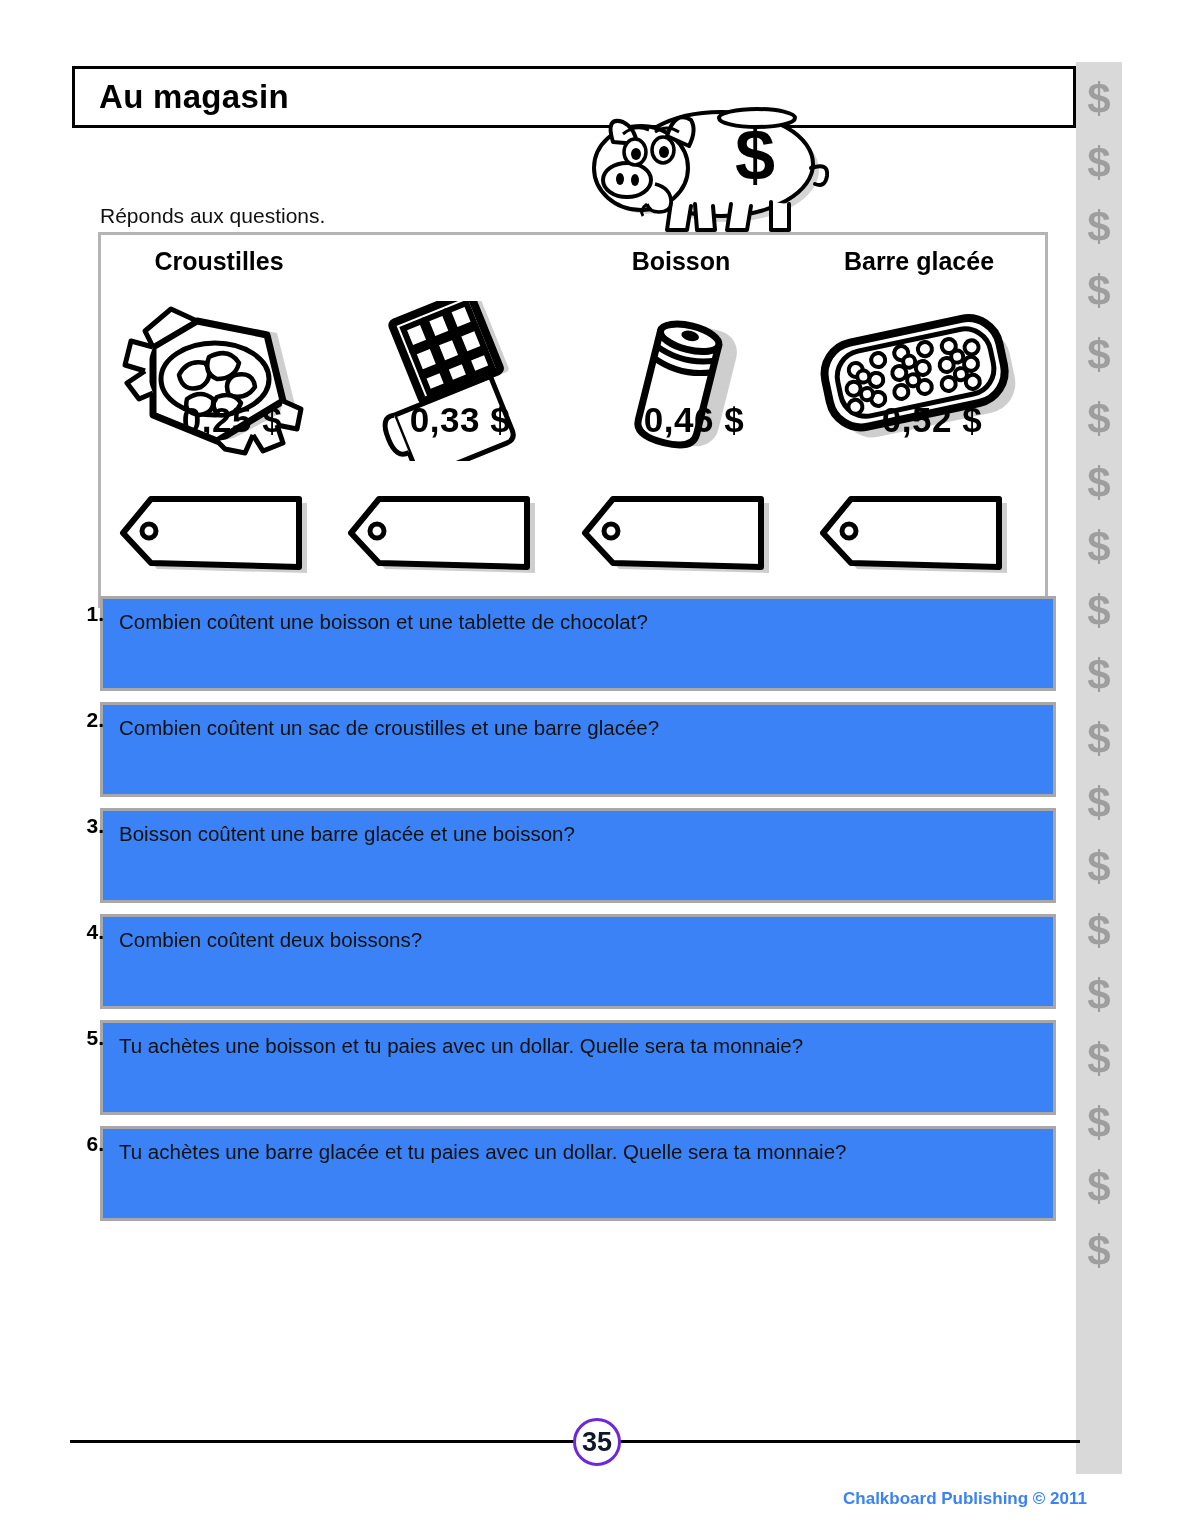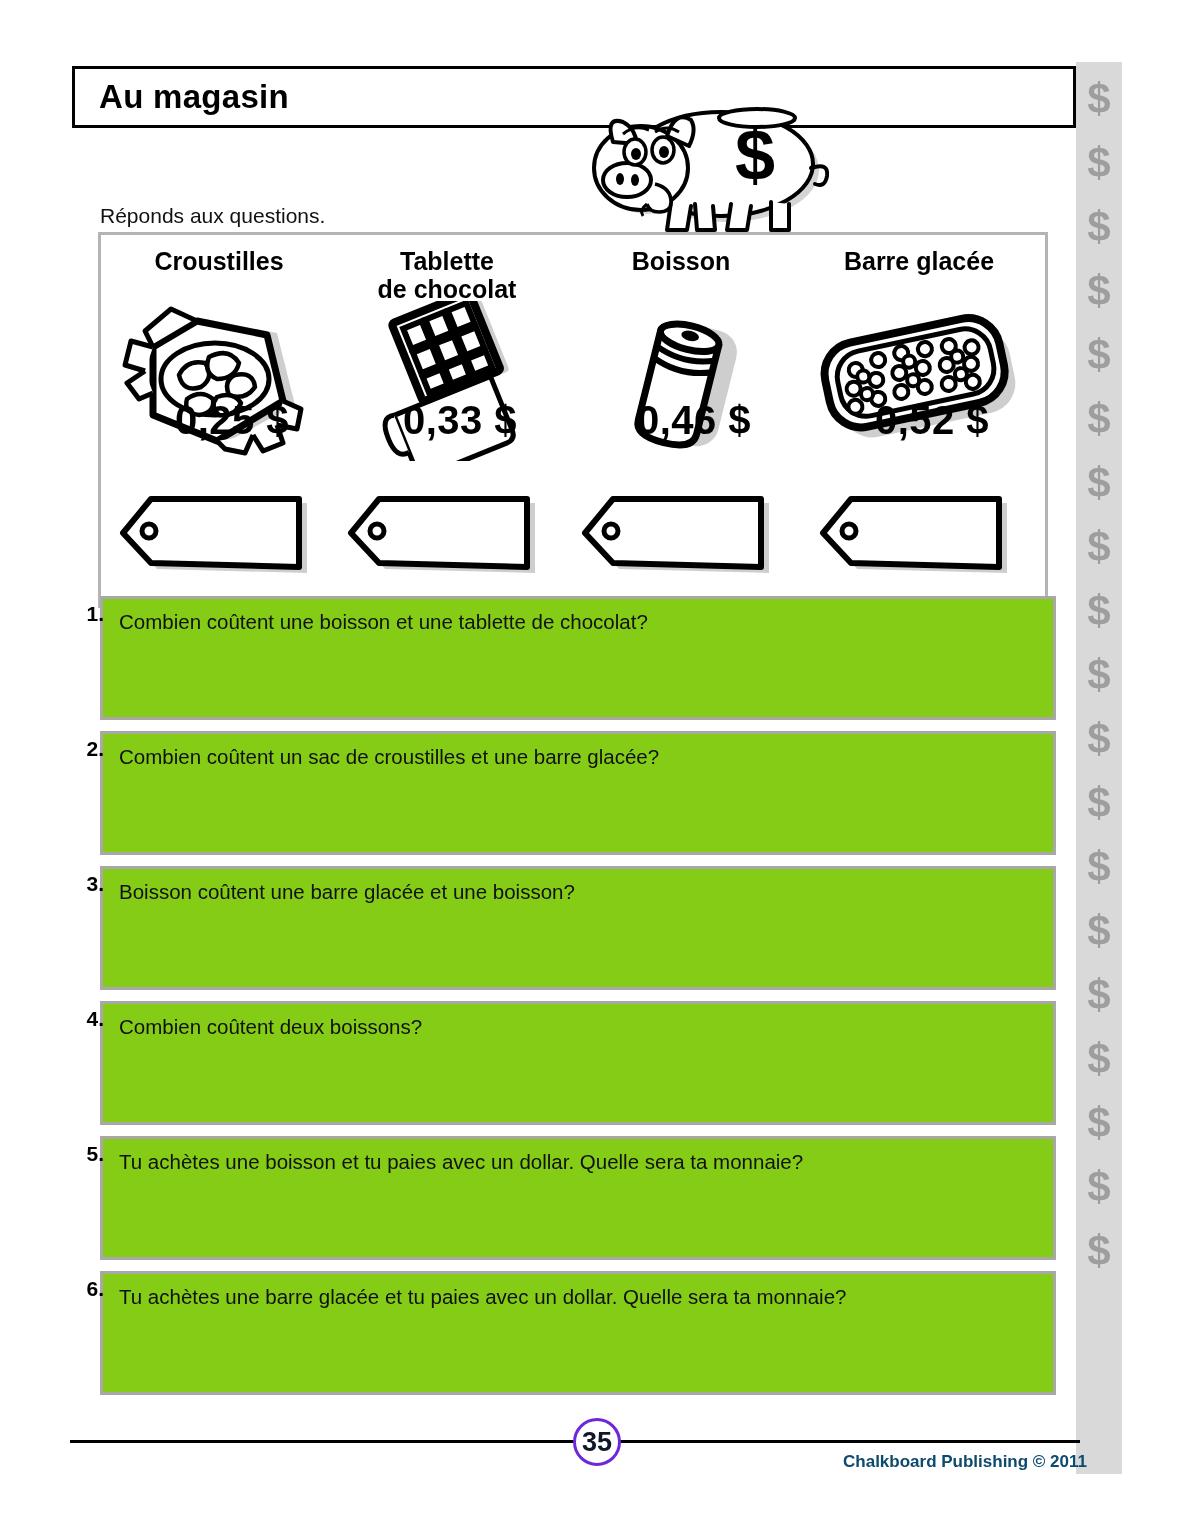--- a/index.html
+++ b/index.html
@@ -141,21 +141,21 @@
   }
   .price-text {
     position: absolute;
     left: 0; top: 0;
     width: 100%; height: 100%;
     display: flex;
     align-items: center;
     justify-content: center;
     padding-left: 26px;
     box-sizing: border-box;
-    font-size: 40px;
+    font-size: 35px;
     font-weight: bold;
     color: #000;
     letter-spacing: 0.5px;
     font-family: "Liberation Sans", sans-serif;
     pointer-events: none;
   }
 
   
   .q-wrap {
     position: absolute;
@@ -175,22 +175,22 @@
     text-align: right;
     font-size: 21px;
     font-weight: bold;
     color: #000;
     font-family: "Liberation Sans", sans-serif;
   }
   .q-box {
     margin-left: 28px;
     border: 3px solid #a8a8a8;
     box-sizing: border-box;
-    height: 124px;
-    background: #84cc16;
+    height: 95px;
+    background: #3b82f6;
     padding: 10px 16px 0 16px;
   }
   .q-text {
     font-size: 20.5px;
     color: #111;
     line-height: 1.25;
     font-family: "Liberation Sans", sans-serif;
   }
 
   
@@ -217,24 +217,24 @@
     font-size: 27px;
     font-weight: bold;
     color: #0f172a;
     box-sizing: border-box;
     font-family: "Liberation Sans", sans-serif;
     z-index: 3;
   }
   .copyright {
     position: absolute;
     right: 100px;
-    top: 1452px;
+    top: 1489px;
     font-size: 17px;
     font-weight: bold;
-    color: #0c4a6e;
+    color: #3b82f6;
     font-family: "Liberation Sans", sans-serif;
   }
 </style>
 </head>
 <body>
 
 <div class="page">
 
   <div class="dollar-strip" id="dollarStrip">
       <div class="ds">$</div>
@@ -342,24 +342,20 @@
       </svg>
       <svg class="price-tag" viewBox="0 0 236 92" xmlns="http://www.w3.org/2000/svg">
         <path d="M28 46 L56 14 L206 14 L206 84 L56 80 Z" fill="#c9c9c9" opacity="0.9"></path>
         <path d="M22 44 L50 10 L198 10 L198 78 L50 74 Z" fill="#ffffff" stroke="#000000" stroke-width="6" stroke-linejoin="round"></path>
         <circle cx="48" cy="42" r="7" fill="#ffffff" stroke="#000000" stroke-width="5"></circle>
       </svg>
       <div class="price-text">0,25 $</div>
     </div>
 
     <div class="product-col c1">
-      <div class="product-name">
-        <span>Tablette</span><br>
-        <span>de chocolat</span>
-      </div>
       <svg class="product-art" viewBox="0 0 236 160" xmlns="http://www.w3.org/2000/svg">
         <g transform="rotate(-22 118 80)">
           <rect x="96" y="12" width="84" height="82" rx="4" fill="#c9c9c9" opacity="0.9"></rect>
 
           <path d="M56 92 L56 150 q0 10 10 10 L150 160 q10 0 10 -10 L160 92 Z" fill="#ffffff" stroke="#000000" stroke-width="5" stroke-linejoin="round"></path>
           <path d="M56 92 q-14 -4 -14 20 q0 22 14 20" fill="#ffffff" stroke="#000000" stroke-width="5"></path>
 
           <rect x="88" y="6" width="84" height="84" rx="3" fill="#ffffff" stroke="#000000" stroke-width="8"></rect>
           <g fill="#ffffff" stroke="#000000" stroke-width="6">
             <rect x="97" y="15" width="20" height="22"></rect>

